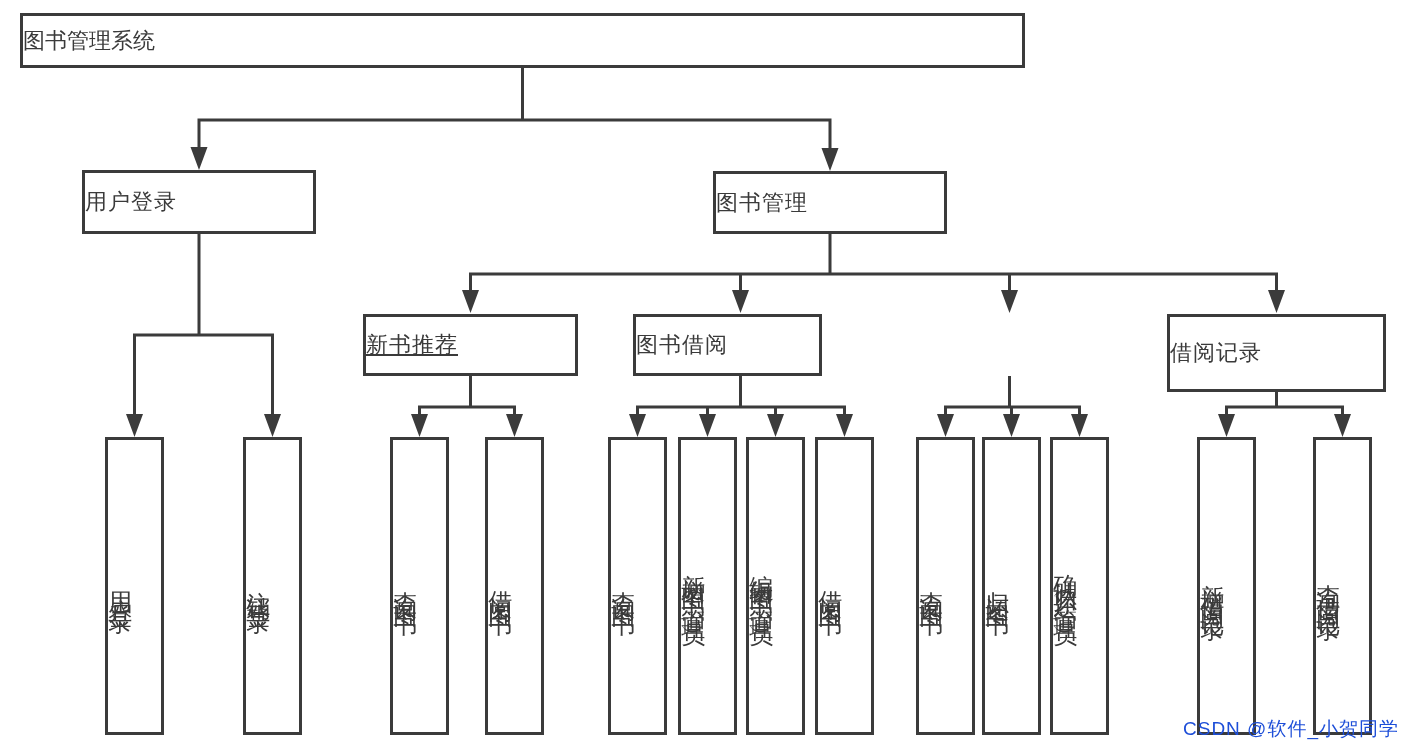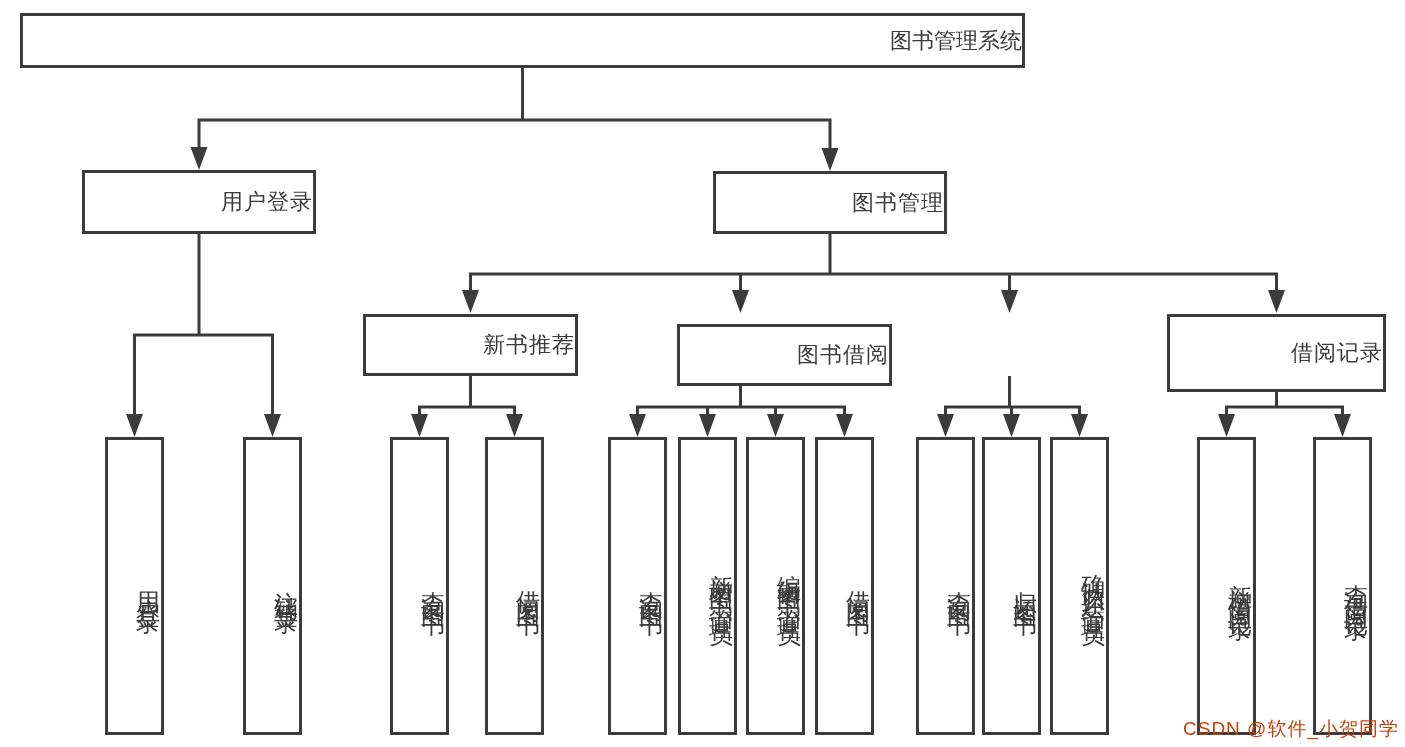--- a/index.html
+++ b/index.html
@@ -22,42 +22,42 @@
     height: 747px;
     z-index: 1;
   }
   .node {
     position: absolute;
     box-sizing: border-box;
     background: #ffffff;
     border: 3px solid #3b3b3b;
     display: flex;
     align-items: center;
-    justify-content: flex-end;
+    justify-content: flex-start;
     color: #3a3a3a;
     z-index: 2;
   }
   .hnode { font-size: 22px; letter-spacing: 1px; }
   .root-node { font-size: 22px; }
   .vnode { z-index: 2; }
   .vnode span {
     writing-mode: vertical-rl;
     text-orientation: upright;
     font-size: 24px;
     line-height: 1.05;
     letter-spacing: 7px;
     color: #3a3a3a;
   }
   .watermark {
     position: absolute;
     left: 1183px;
     top: 716px;
     z-index: 5;
     font-size: 19px;
-    color: #c2410c;
+    color: #1d4ed8;
     letter-spacing: 1px;
     white-space: nowrap;
   }
 </style>
 </head>
 <body>
 
 <div id="canvas">
 
   <svg id="connectors" viewBox="0 0 1405 747" xmlns="http://www.w3.org/2000/svg">
@@ -121,24 +121,24 @@
     <span>图书管理系统</span>
   </div>
 
   <div class="node hnode" style="left:82px; top:170px; width:234px; height:64px;">
     <span>用户登录</span>
   </div>
   <div class="node hnode" style="left:713px; top:171px; width:234px; height:63px;">
     <span>图书管理</span>
   </div>
 
-  <div class="node hnode" style="left:363px; top:314px; width:215px; height:62px;">
+  <div class="node hnode" style="left:363px; top:314px; width:215px; height:62px;text-decoration:underline;">
     <span>新书推荐</span>
   </div>
-  <div class="node hnode" style="left:633px; top:324px; width:215px; height:62px;margin-left:44px;">
+  <div class="node hnode" style="left:633px; top:314px; width:189px; height:62px;">
     <span>图书借阅</span>
   </div>
   <div class="node hnode" style="left:1167px; top:314px; width:219px; height:78px;">
     <span>借阅记录</span>
   </div>
 
   <div class="node vnode" style="left:105px; top:437px; width:59px; height:298px;">
     <span>用户登录</span>
   </div>
   <div class="node vnode" style="left:243px; top:437px; width:59px; height:298px;">

